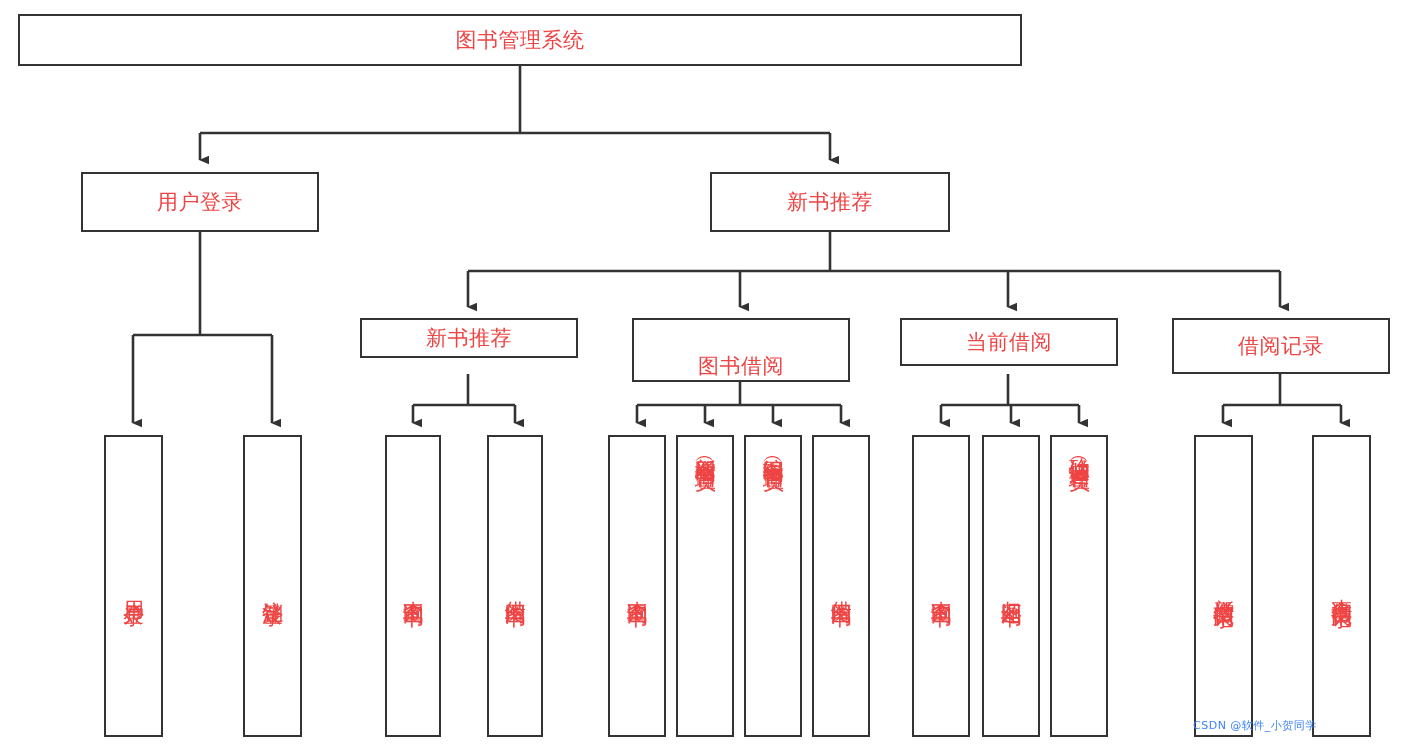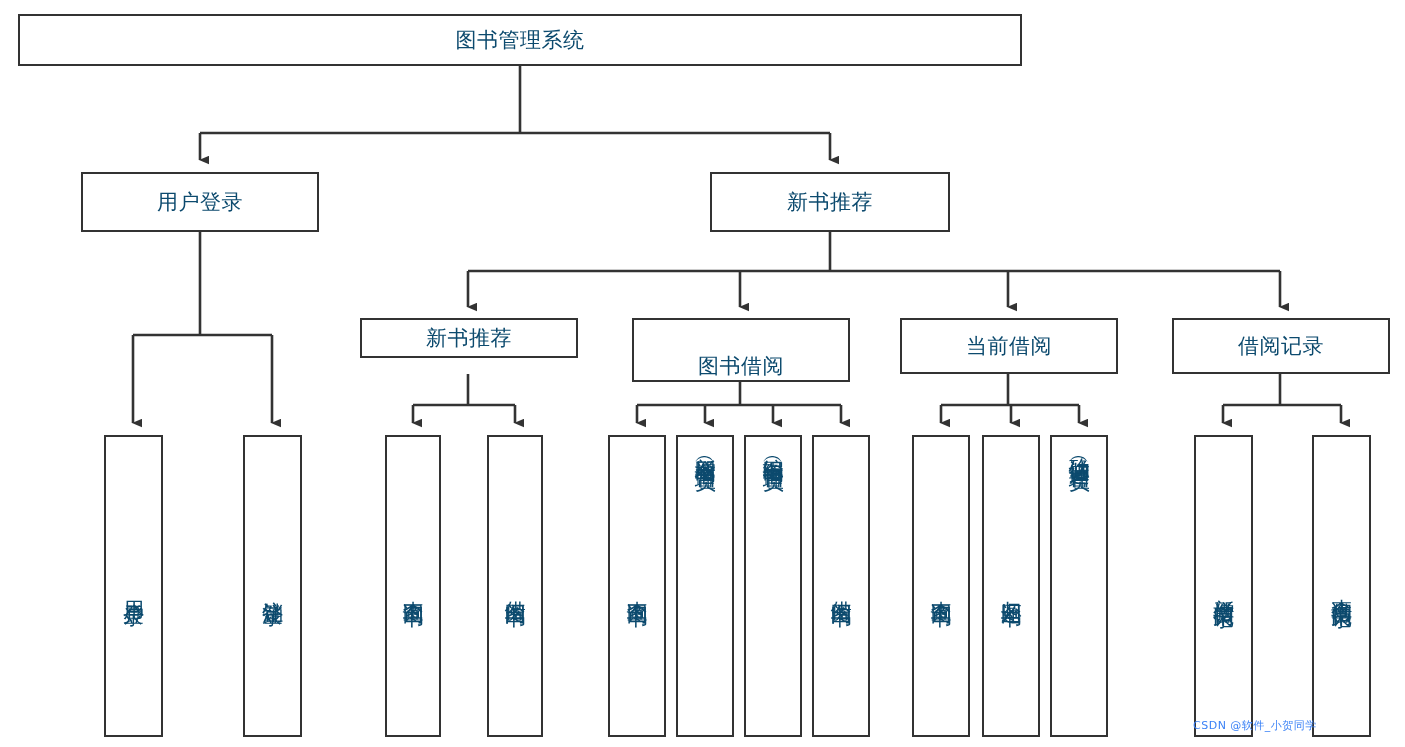--- a/index.html
+++ b/index.html
@@ -26,21 +26,21 @@
     pointer-events: none;
   }
   .node {
     position: absolute;
     box-sizing: border-box;
     background: #ffffff;
     border: 2.5px solid #333333;
     display: flex;
     align-items: center;
     justify-content: center;
-    color: #0c4a6e;
+    color: #ef4444;
   }
   .node-h {
     font-size: 21px;
     letter-spacing: 0.5px;
     white-space: nowrap;
   }
   .node-v {
     font-size: 21px;
     letter-spacing: 1px;
   }
@@ -131,21 +131,21 @@
   <div class="node node-h" style="left:710px; top:172px; width:240px; height:60px;">
     <span>新书推荐</span>
   </div>
 
   <div class="node node-h" style="left:360px; top:318px; width:218px; height:40px;">
     <span>新书推荐</span>
   </div>
   <div class="node node-h" style="left:632px; top:318px; width:218px; height:64px;align-items:flex-end;">
     <span>图书借阅</span>
   </div>
-  <div class="node node-h" style="left:900px; top:318px; width:218px; height:56px;">
+  <div class="node node-h" style="left:900px; top:318px; width:218px; height:48px;">
     <span>当前借阅</span>
   </div>
   <div class="node node-h" style="left:1172px; top:318px; width:218px; height:56px;">
     <span>借阅记录</span>
   </div>
 
   <div class="node node-v" style="left:104px; top:435px; width:59px; height:302px;">
     <span class="vtext">用户登录</span>
   </div>
   <div class="node node-v" style="left:243px; top:435px; width:59px; height:302px;">

